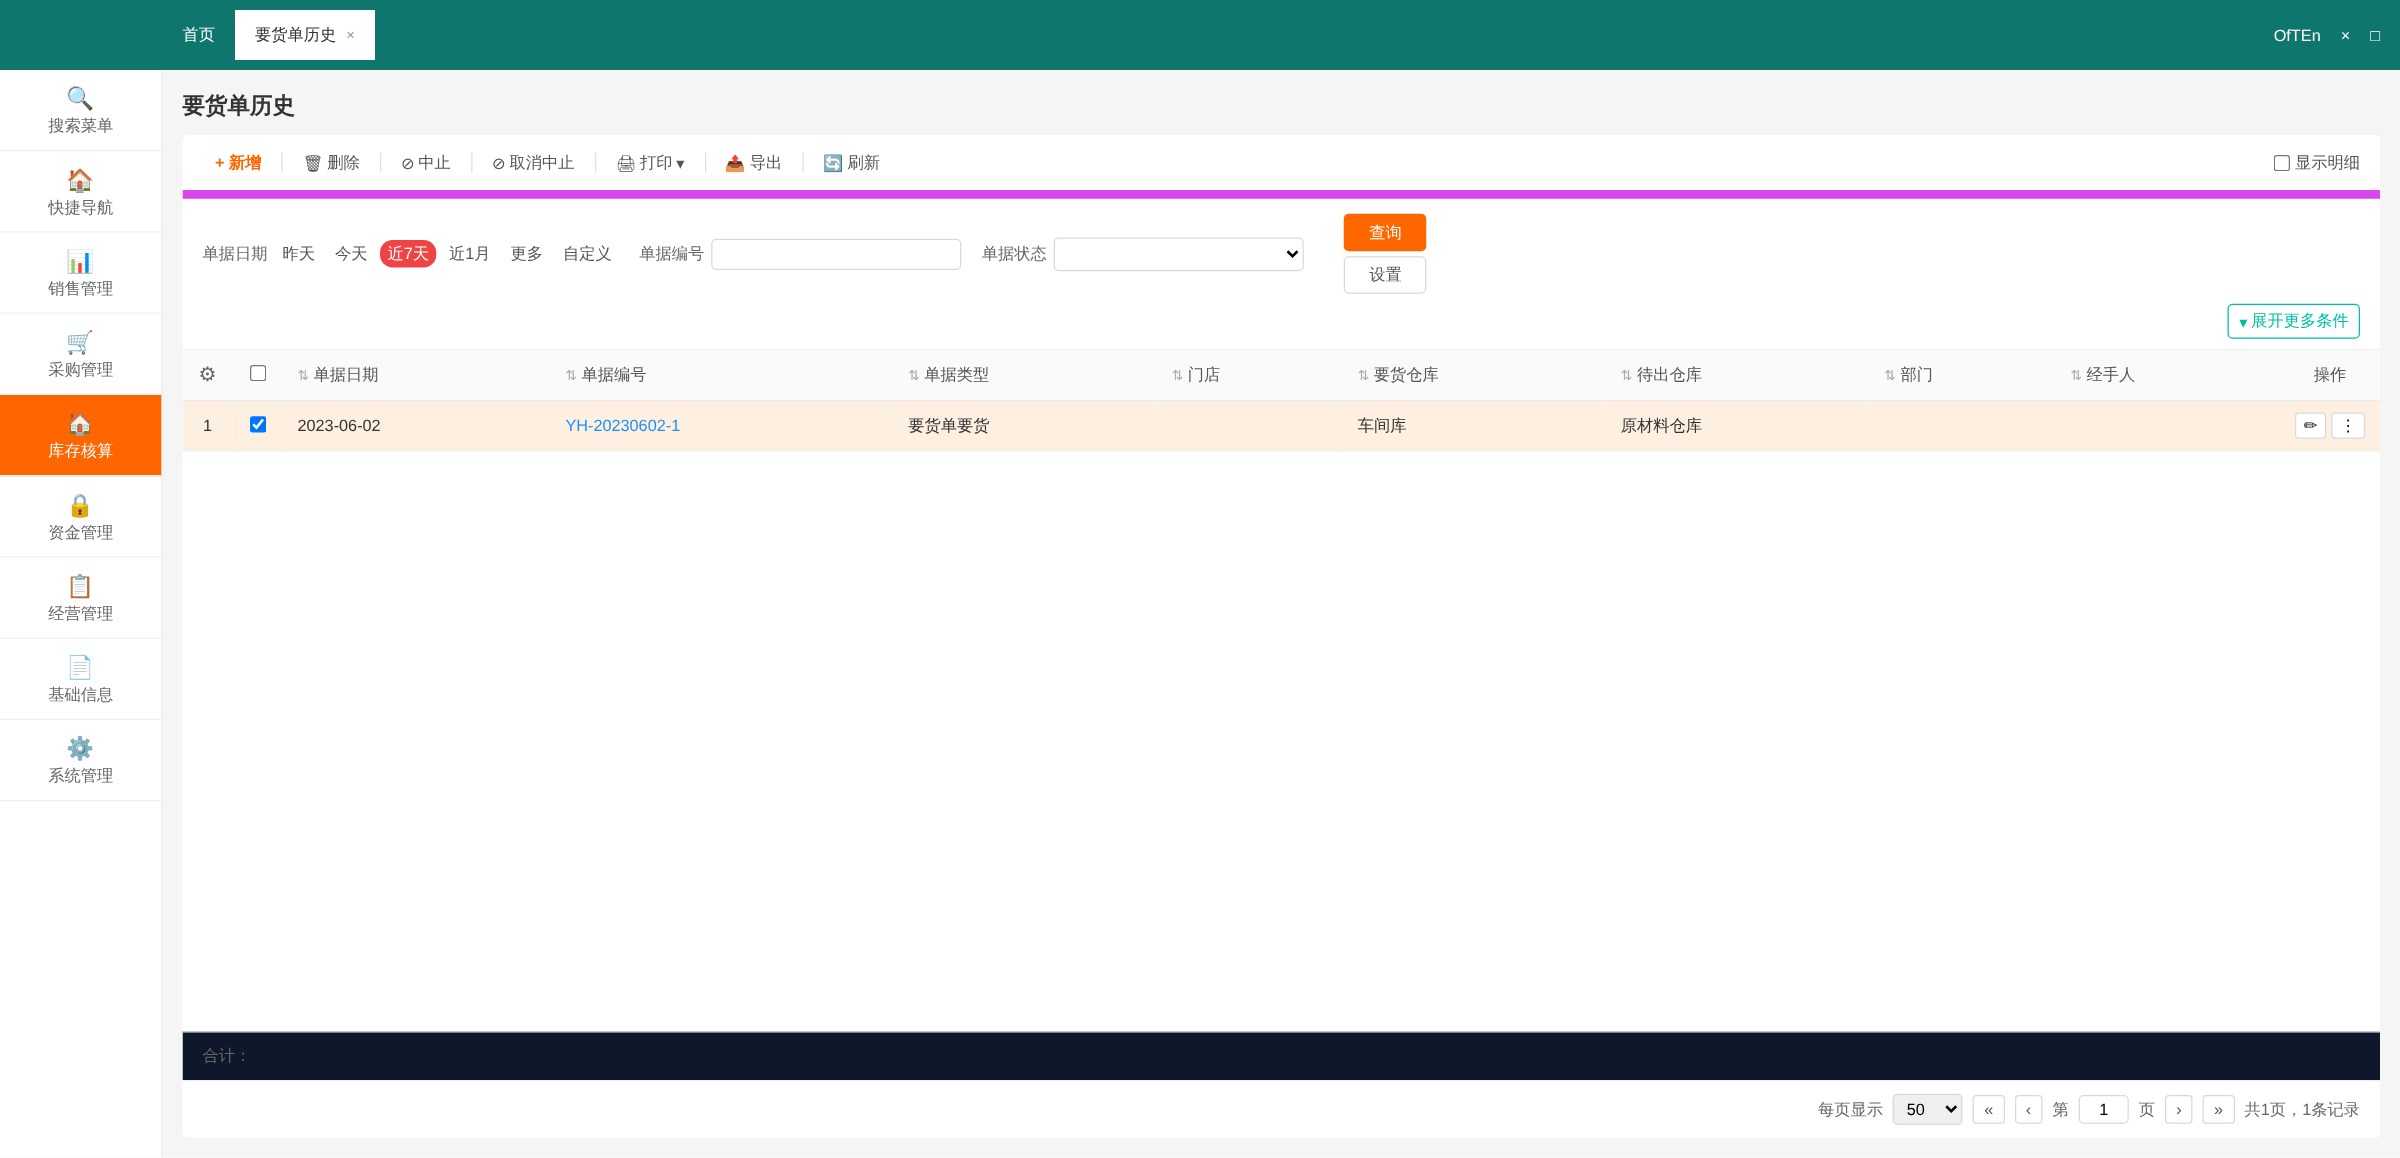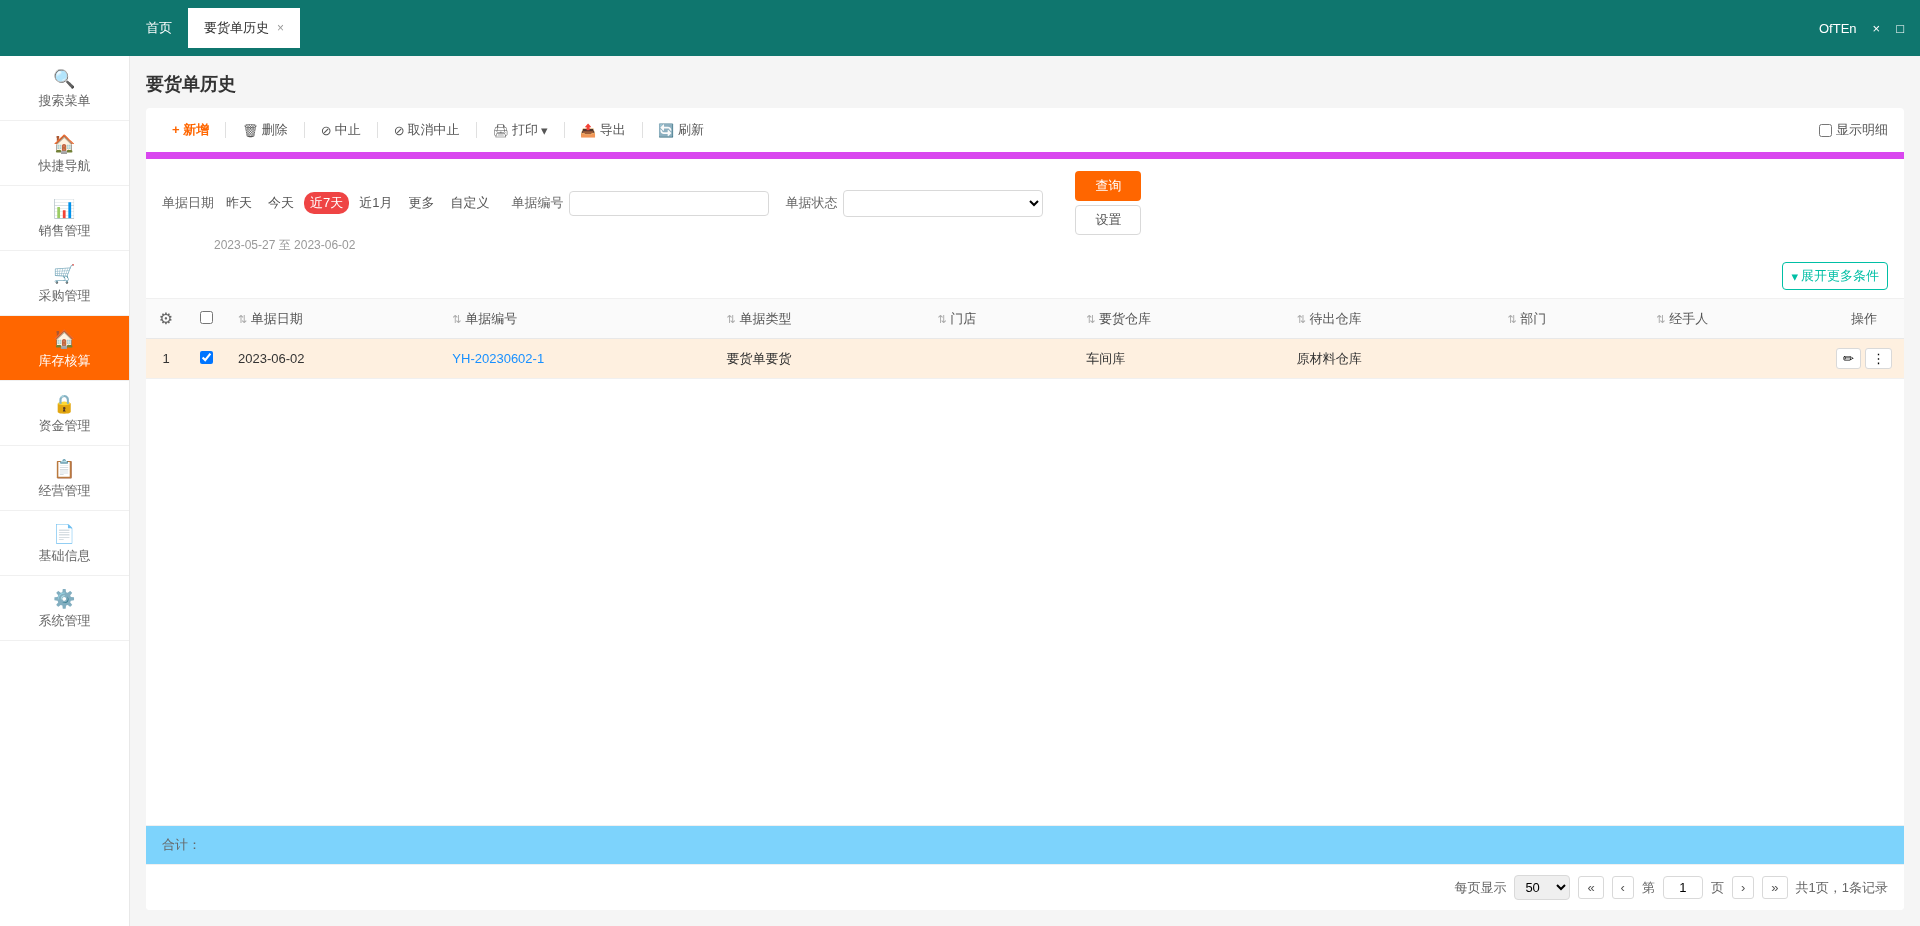--- a/index.html
+++ b/index.html
@@ -302,21 +302,21 @@
       background: #fff;
       border-radius: 3px;
       padding: 2px 6px;
       cursor: pointer;
       font-size: 13px;
     }
 
     
     .table-footer {
       padding: 10px 16px;
-      background: #7dd3fc;
+      background: #0f172a;
       border-top: 1px solid #f0f0f0;
       display: flex;
       flex-shrink: 0;
     }
     .footer-total-label { color: #666; font-size: 13px; }
 
     
     .pagination {
       display: flex;
       align-items: center;
@@ -493,23 +493,20 @@
               <option value=""></option>
             </select>
           </div>
 
           <div class="filter-actions">
             <button class="query-btn">查询</button>
             <button class="setting-btn">设置</button>
           </div>
         </div>
 
-        <div style="margin-top:2px; padding-left:52px;">
-          <span class="date-range-text">2023-05-27 至 2023-06-02</span>
-        </div>
 
         <div class="expand-row">
           <div class="expand-btn">
             <span>▾</span>
             <span>展开更多条件</span>
           </div>
         </div>
       </div>
 
       <div class="table-wrapper">

